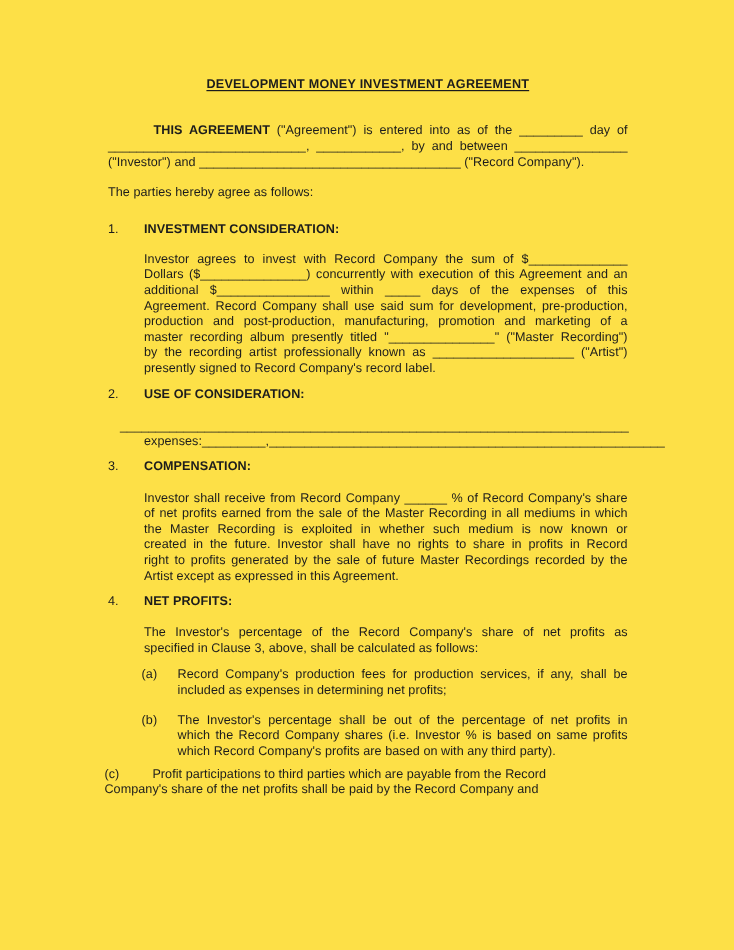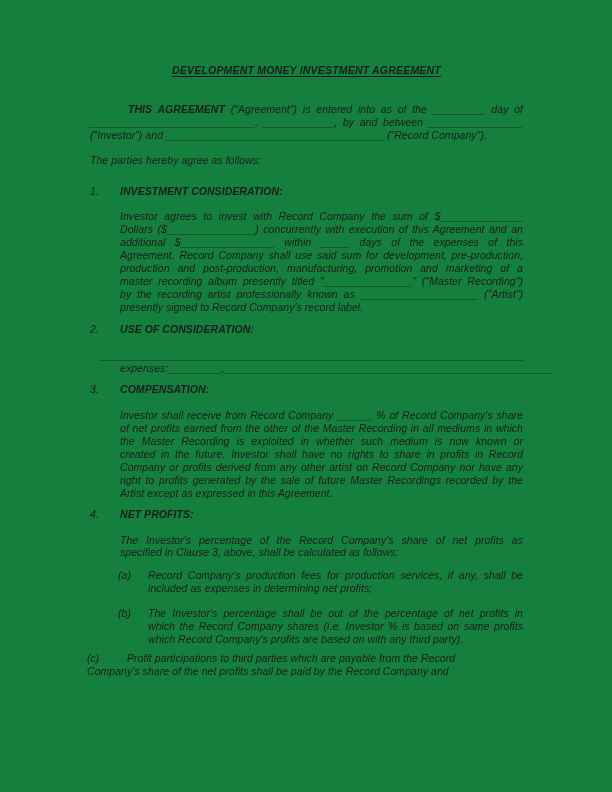--- a/index.html
+++ b/index.html
@@ -1,23 +1,22 @@
 <!DOCTYPE html>
 <html><head>
 <meta charset="utf-8">
 <style>
   html,body{margin:0;padding:0;background:#ffffff;}
   .page{
     position:relative;
     width:612px;height:792px;
-    background:#15803d;
+    background:#fde047;
     overflow:hidden;
     font-family:"Liberation Sans", sans-serif;
     color:#1c1c1c;
-    font-style:italic;
   }
   .doc{
     position:absolute;
     left:90px;top:64px;width:433px;
     font-size:10.5px;line-height:12.9px;
     letter-spacing:0.05px;
   }
   .title{
     font-weight:bold;
     text-align:center;
@@ -84,24 +83,23 @@
     <div class="body p2">
       <div class="ll outdent">________________________________________________________________________</div>
       <div class="ll">expenses:_________,________________________________________________________</div>
     </div>
 
     <div class="sec-head">
       <span class="num">3.</span><span class="head">COMPENSATION:</span>
     </div>
     <div class="body p3">
       <div class="jl">Investor shall receive from Record Company ______ % of Record Company's share</div>
-      <div class="jl">of net profits earned from the other of the Master Recording in all mediums in which</div>
+      <div class="jl">of net profits earned from the sale of the Master Recording in all mediums in which</div>
       <div class="jl">the Master Recording is exploited in whether such medium is now known or</div>
       <div class="jl">created in the future. Investor shall have no rights to share in profits in Record</div>
-      <div class="jl">Company or profits derived from any other artist on Record Company nor have any</div>
       <div class="jl">right to profits generated by the sale of future Master Recordings recorded by the</div>
       <div class="ll">Artist except as expressed in this Agreement.</div>
     </div>
 
     <div class="sec-head">
       <span class="num">4.</span><span class="head">NET PROFITS:</span>
     </div>
     <div class="body p4intro">
       <div class="jl">The Investor's percentage of the Record Company's share of net profits as</div>
       <div class="ll">specified in Clause 3, above, shall be calculated as follows:</div>

